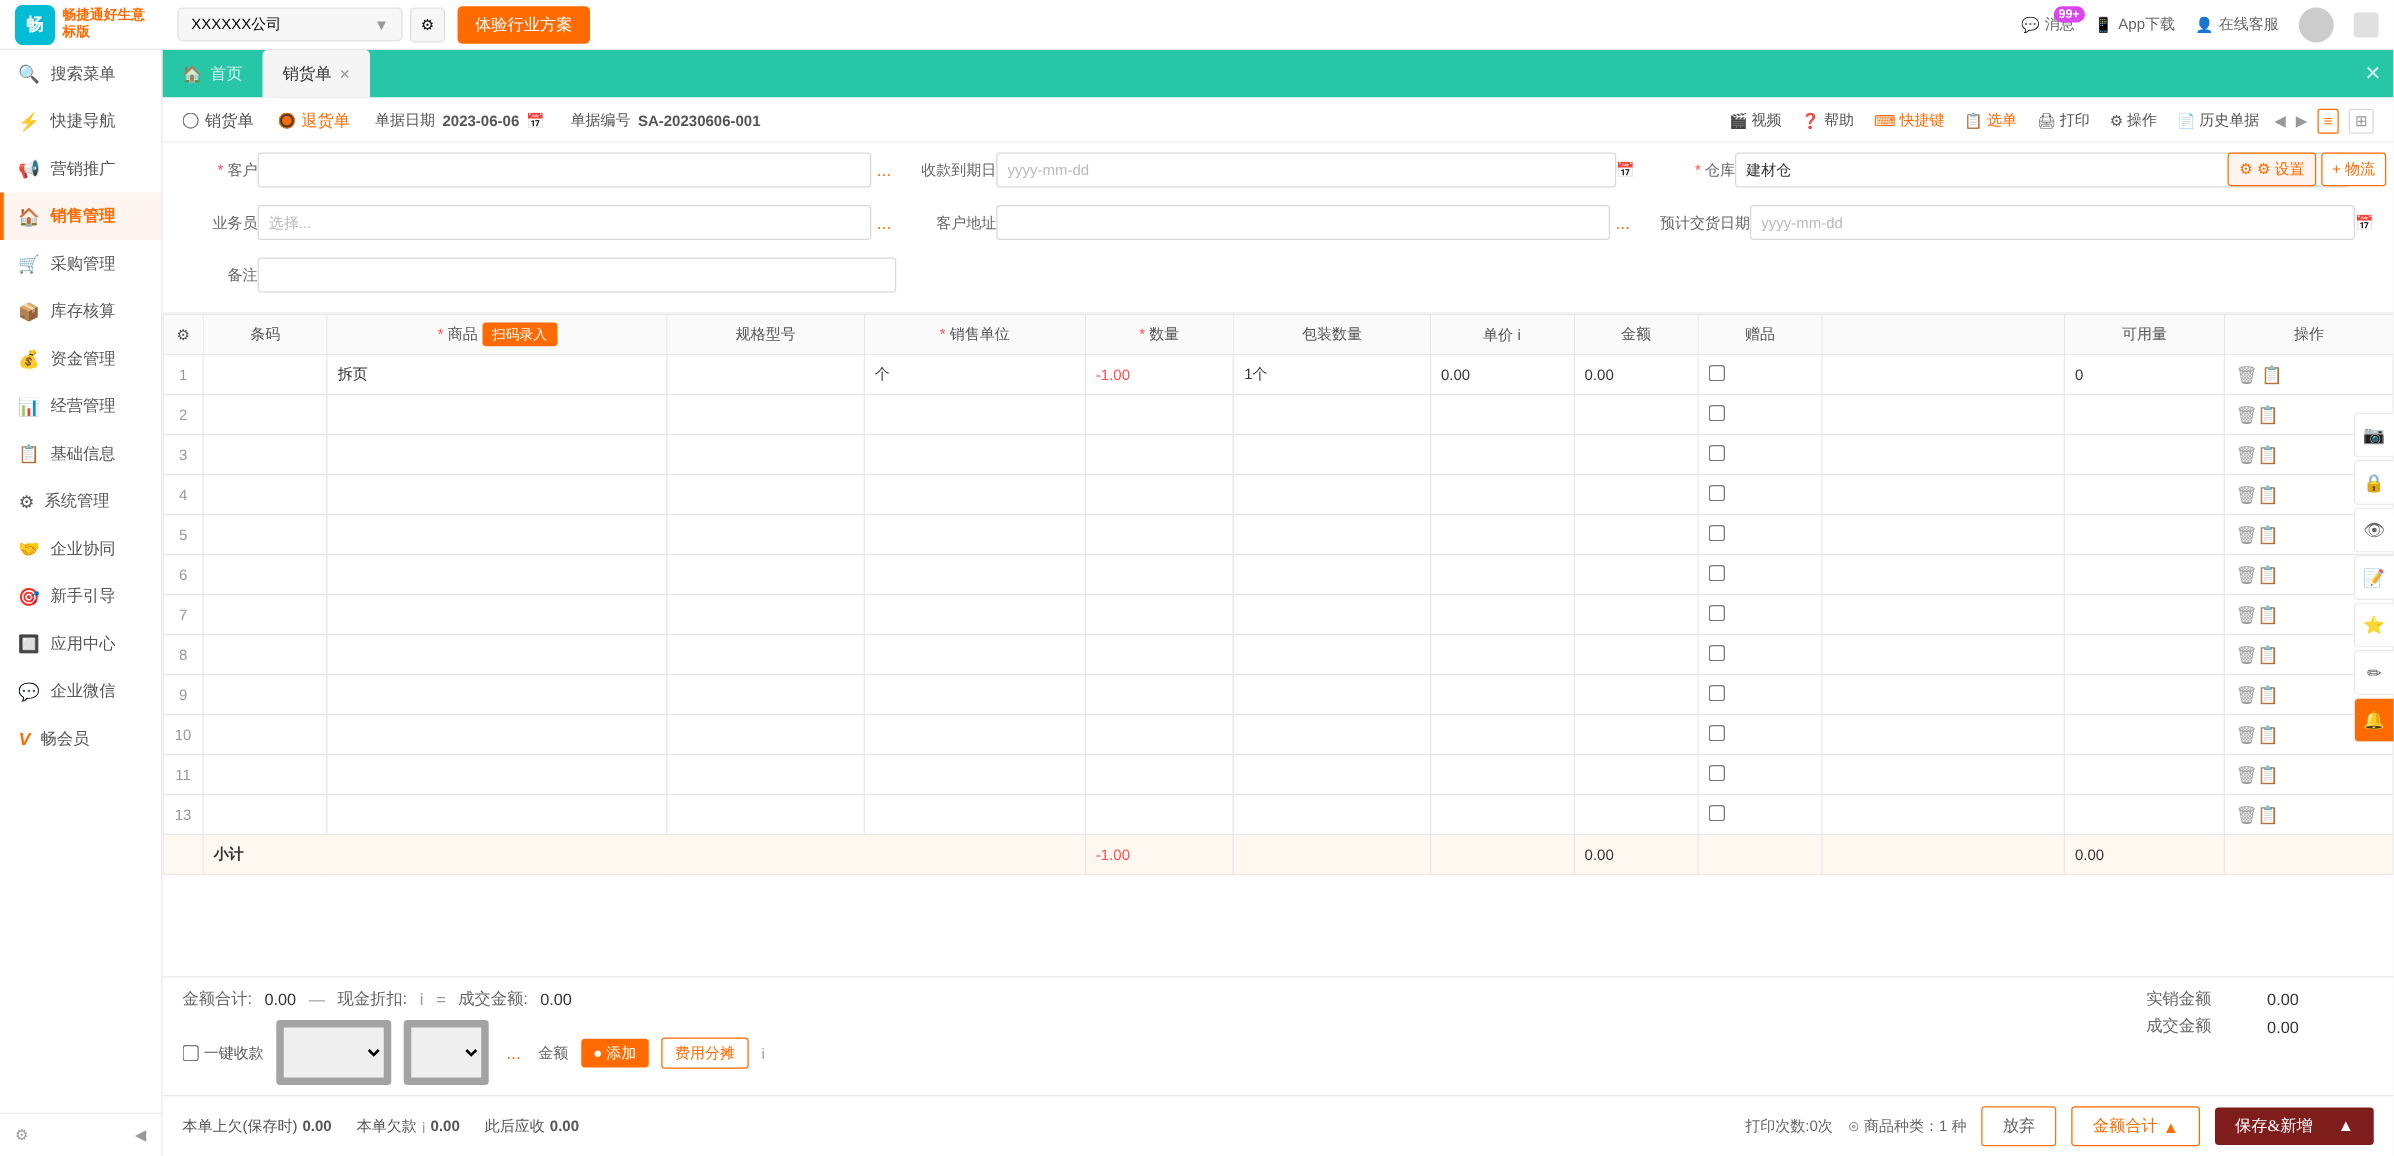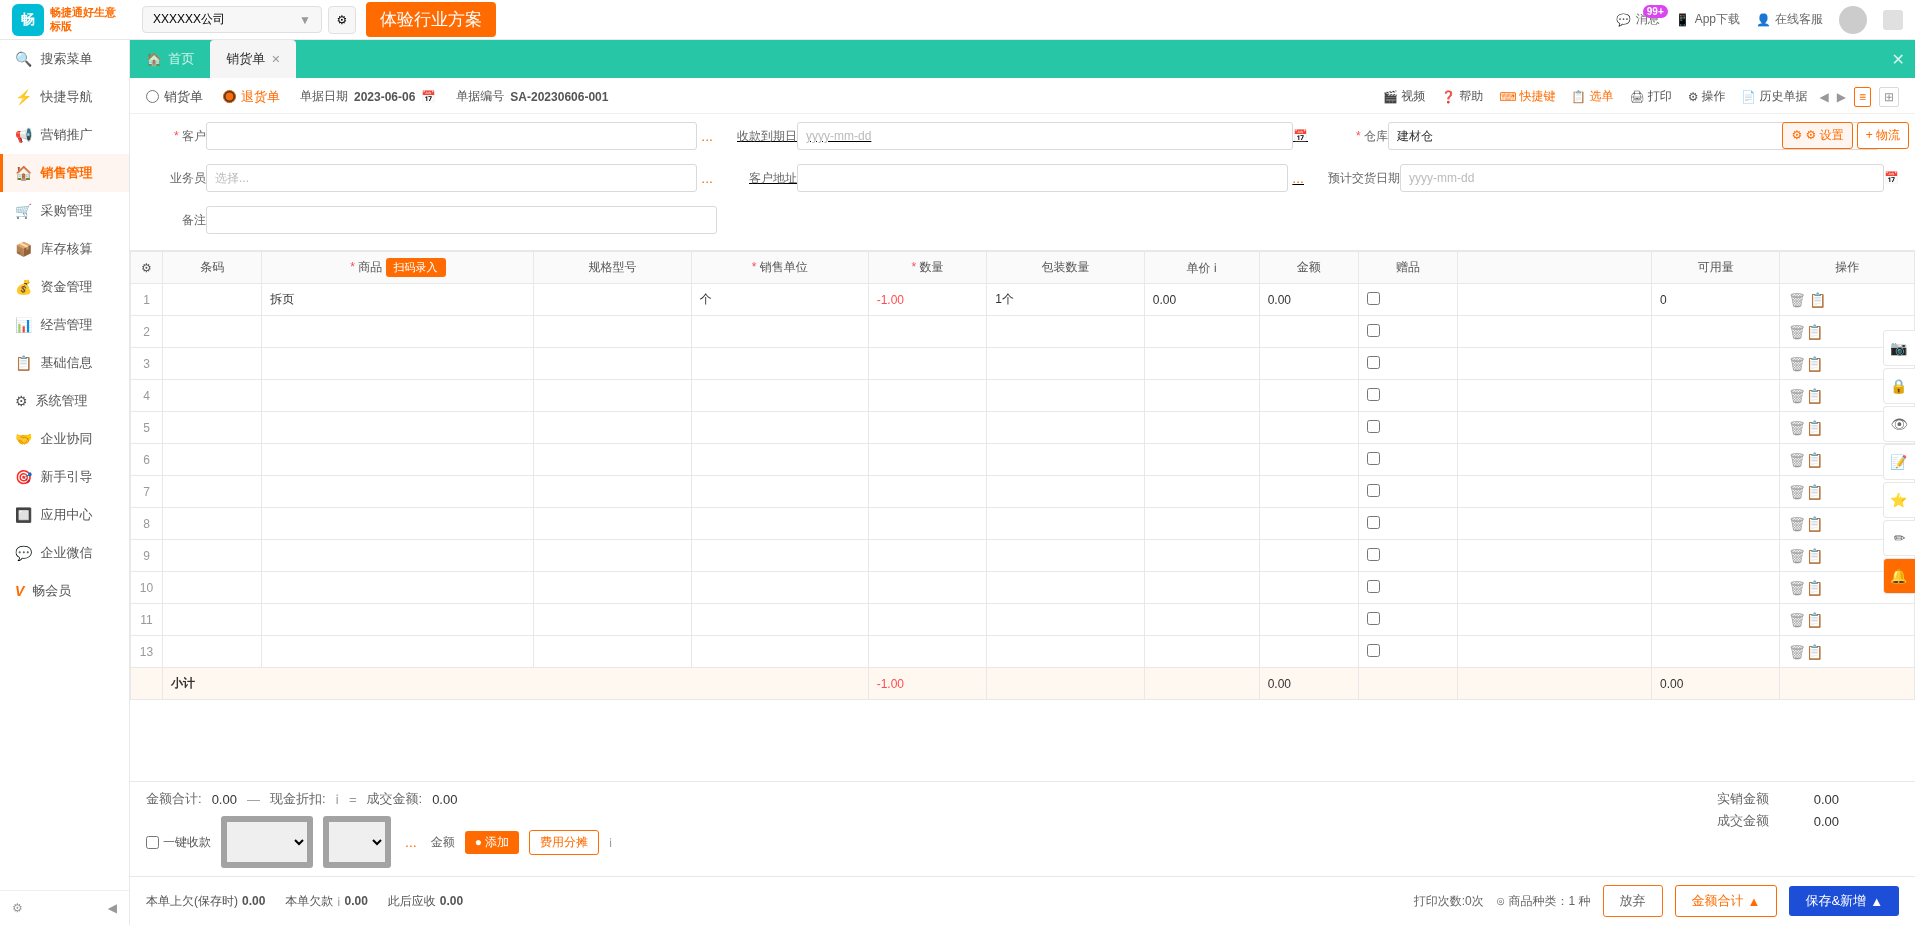--- a/index.html
+++ b/index.html
@@ -5,21 +5,21 @@
     * { box-sizing: border-box; margin: 0; padding: 0; }
     body { font-family: 'Microsoft YaHei', Arial, sans-serif; font-size: 12px; background: #f5f5f5; display: flex; flex-direction: column; height: 925px; overflow: hidden; }
 
     
     .top-bar { height: 40px; background: #fff; display: flex; align-items: center; padding: 0 12px; border-bottom: 1px solid #e8e8e8; flex-shrink: 0; }
     .logo-area { display: flex; align-items: center; gap: 6px; width: 130px; }
     .logo-icon { width: 32px; height: 32px; background: #00bcd4; border-radius: 6px; display: flex; align-items: center; justify-content: center; color: white; font-size: 14px; font-weight: bold; }
     .logo-text { color: #ff6b00; font-size: 11px; font-weight: bold; line-height: 1.2; }
     .company-selector { display: flex; align-items: center; gap: 6px; background: #f7f7f7; border: 1px solid #e0e0e0; border-radius: 4px; padding: 4px 10px; cursor: pointer; min-width: 180px; }
     .gear-btn { width: 28px; height: 28px; border: 1px solid #e0e0e0; border-radius: 4px; display: flex; align-items: center; justify-content: center; cursor: pointer; background: #f7f7f7; margin-left: 6px; }
-    .trial-btn { background: #ff6b00; color: white; border: none; border-radius: 4px; padding: 6px 14px; font-size: 17px; cursor: pointer; margin-left: 10px; }
+    .trial-btn { background: #ff6b00; color: white; border: none; border-radius: 4px; padding: 6px 14px; font-size: 13px; cursor: pointer; margin-left: 10px; }
     .top-right { margin-left: auto; display: flex; align-items: center; gap: 16px; }
     .top-right-item { display: flex; align-items: center; gap: 4px; color: #666; font-size: 12px; cursor: pointer; position: relative; }
     .badge { background: #d946ef; color: white; border-radius: 10px; padding: 1px 4px; font-size: 10px; position: absolute; top: -6px; right: -8px; font-weight: bold; }
     .avatar { width: 28px; height: 28px; background: #ccc; border-radius: 50%; }
 
     
     .main-layout { display: flex; flex: 1; overflow: hidden; }
 
     
     .sidebar { width: 130px; background: #fff; border-right: 1px solid #e8e8e8; display: flex; flex-direction: column; flex-shrink: 0; }
@@ -85,21 +85,21 @@
 
     
     .footer { background: #fff; border-top: 1px solid #e8e8e8; display: flex; align-items: center; padding: 8px 16px; flex-shrink: 0; }
     .footer-info { display: flex; align-items: center; gap: 20px; font-size: 12px; color: #555; }
     .footer-info-item { display: flex; align-items: center; gap: 4px; }
     .footer-right { margin-left: auto; display: flex; align-items: center; gap: 12px; }
     .print-info { font-size: 12px; color: #666; }
     .product-type { font-size: 12px; color: #666; }
     .discard-btn { border: 1px solid #f97316; color: #666; background: white; border-radius: 3px; padding: 6px 16px; font-size: 13px; cursor: pointer; }
     .save-draft-btn { border: 1px solid #ff6b00; color: #ff6b00; background: white; border-radius: 3px; padding: 6px 16px; font-size: 13px; cursor: pointer; display: flex; align-items: center; gap: 4px; }
-    .save-new-btn { background: #1d4ed8; color: white; border: none; border-radius: 3px; padding: 6px 16px; font-size: 13px; cursor: pointer; display: flex; align-items: center; gap: 4px; }
+    .save-new-btn { background: #7f1d1d; color: white; border: none; border-radius: 3px; padding: 6px 16px; font-size: 13px; cursor: pointer; display: flex; align-items: center; gap: 20px; font-family: Liberation Serif, serif; }
 
     
     .right-float { position: fixed; right: 0; top: 50%; transform: translateY(-50%); display: flex; flex-direction: column; gap: 0; }
     .float-btn { width: 32px; height: 36px; background: #fff; border: 1px solid #e8e8e8; border-right: none; display: flex; align-items: center; justify-content: center; cursor: pointer; color: #666; font-size: 14px; border-radius: 4px 0 0 4px; margin-bottom: 2px; }
     .float-btn.orange { background: #ff6b00; color: white; }
     .summary-row { display: flex; justify-content: flex-end; align-items: center; gap: 10px; margin-bottom: 4px; font-size: 13px; }
     .summary-label { color: #666; }
     .summary-value { color: #333; min-width: 60px; text-align: right; }
     .hbtn { display: flex; align-items: center; gap: 3px; color: #555; font-size: 12px; cursor: pointer; padding: 2px 4px; }
     .hbtn.orange { color: #ff6b00; }
@@ -276,21 +276,21 @@
             <span class="form-label">业务员</span>
             <input class="form-input" style="flex: 1 1 0%;" placeholder="选择...">
             <span class="dots-btn">...</span>
           </div>
           <div class="form-row">
             <span class="form-label">备注</span>
             <input class="form-input" style="flex: 1 1 0%;">
           </div>
         </div>
 
-        <div style="flex:1; display:flex; flex-direction:column; gap:6px; padding-left:20px;text-decoration:underline;">
+        <div style="flex:1; display:flex; flex-direction:column; gap:6px; padding-left:20px;">
           <div class="form-row">
             <span class="form-label">收款到期日</span>
             <input class="form-input" style="flex: 1 1 0%;" placeholder="yyyy-mm-dd">
             <span class="calendar-icon">📅</span>
           </div>
           <div class="form-row">
             <span class="form-label">客户地址</span>
             <input class="form-input" style="flex: 1 1 0%;">
             <span class="dots-btn">...</span>
           </div>

